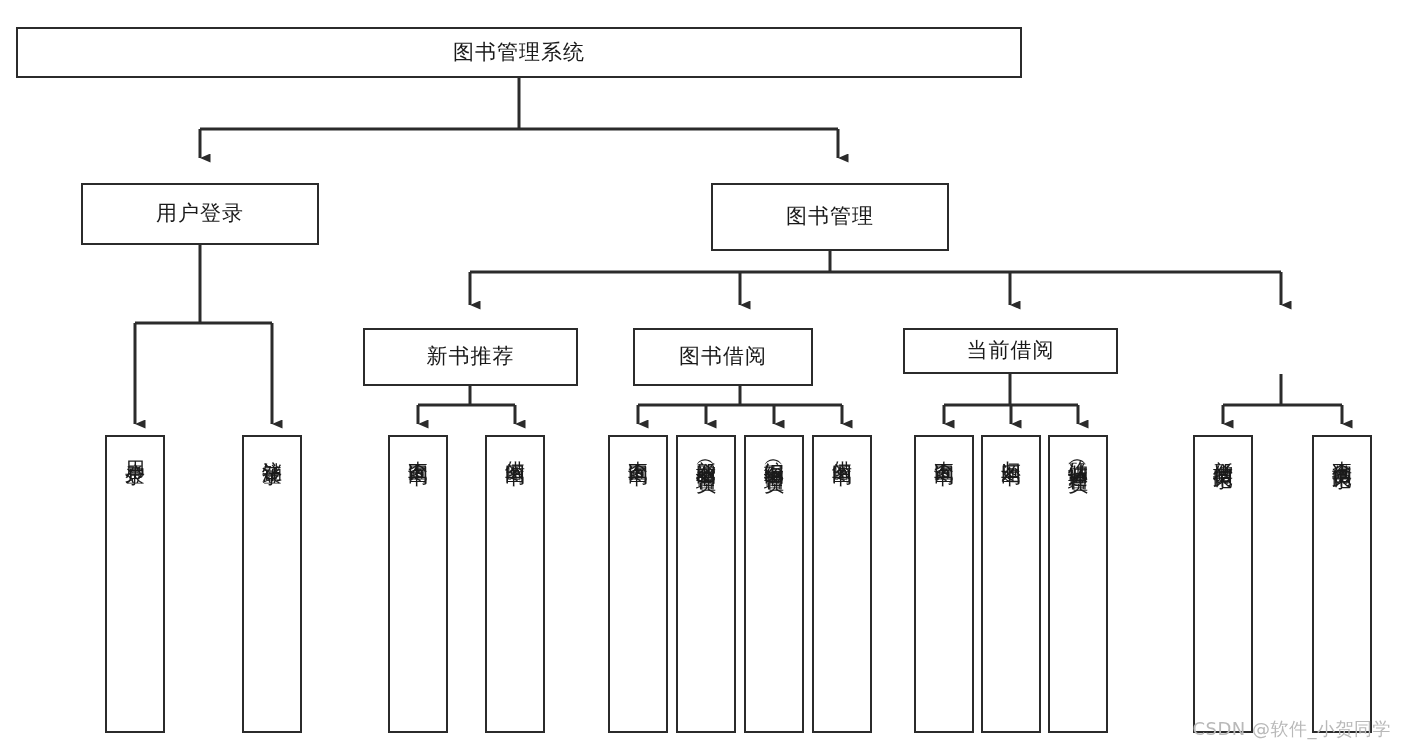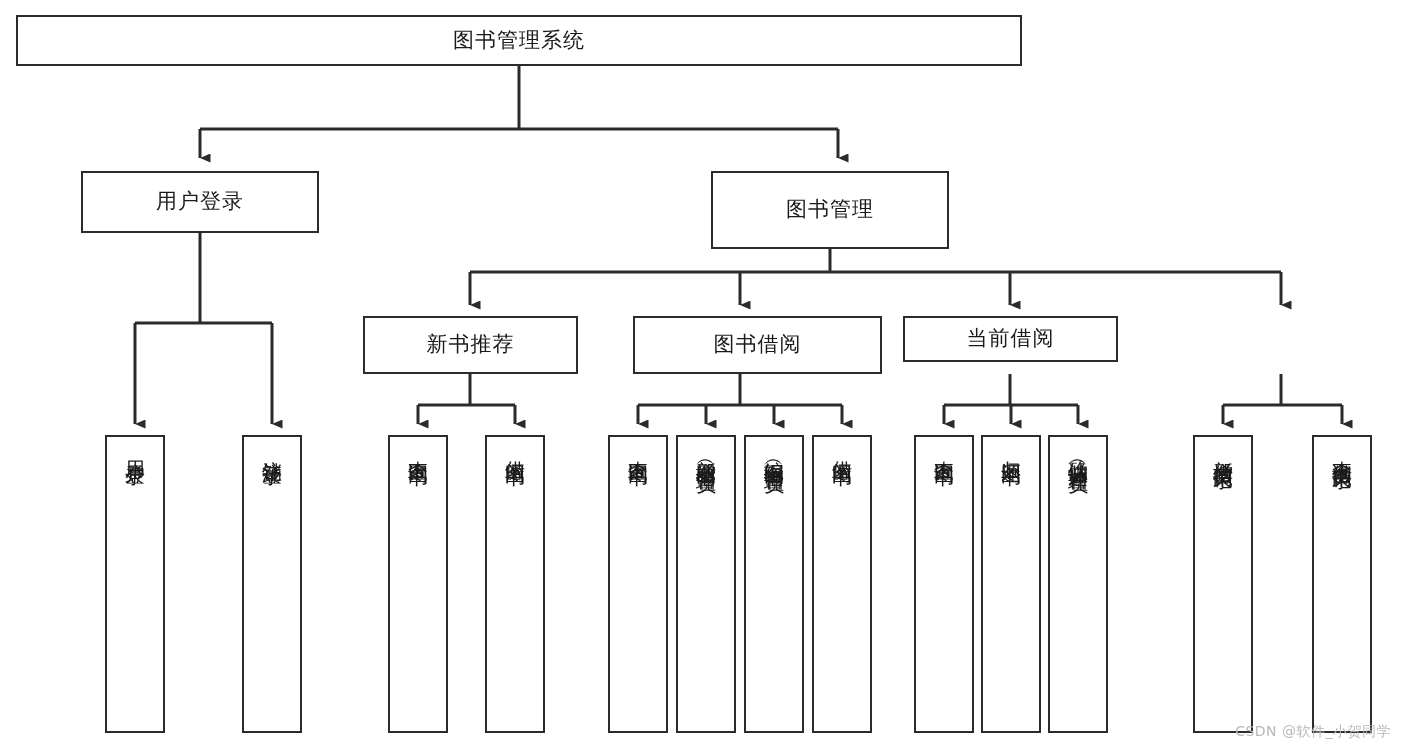--- a/index.html
+++ b/index.html
@@ -33,20 +33,21 @@
     background: #ffffff;
     display: flex;
     align-items: center;
     justify-content: center;
     color: #1a1a1a;
   }
   .node.horiz {
     font-size: 21px;
     letter-spacing: 1px;
     line-height: 1.2;
+    margin-top: 12px;
   }
   .node.root {
     font-size: 21px;
   }
   .node.vert {
     font-size: 20px;
     padding-top: 8px;
     align-items: flex-start;
   }
   .vlabel {
@@ -58,21 +59,21 @@
     display: block;
   }
   .hlabel {
     white-space: nowrap;
     display: block;
   }
   #watermark {
     position: absolute;
     right: 14px;
     bottom: 6px;
-    font-size: 14px;
+    font-size: 18px;
     color: #b9b9b9;
     letter-spacing: 0.5px;
     white-space: nowrap;
     font-family: "DejaVu Sans", "Liberation Sans", sans-serif;
   }
 </style>
 </head>
 <body>
 
 <div id="canvas">
@@ -127,28 +128,28 @@
     </g>
   </svg>
 
   <div class="node horiz root" style="left:16px; top:15px; width:1006px; height:51px;">
     <span class="hlabel">图书管理系统</span>
   </div>
 
   <div class="node horiz" style="left:81px; top:171px; width:238px; height:62px;">
     <span class="hlabel">用户登录</span>
   </div>
-  <div class="node horiz" style="left:711px; top:171px; width:238px; height:78px;">
+  <div class="node horiz" style="left:711px; top:171px; width:238px; height:68px;">
     <span class="hlabel">图书管理</span>
   </div>
 
   <div class="node horiz" style="left:363px; top:316px; width:215px; height:58px;">
     <span class="hlabel">新书推荐</span>
   </div>
-  <div class="node horiz" style="left:633px; top:316px; width:249px; height:58px;">
+  <div class="node horiz" style="left:633px; top:316px; width:180px; height:58px;">
     <span class="hlabel">图书借阅</span>
   </div>
   <div class="node horiz" style="left:903px; top:316px; width:215px; height:46px;">
     <span class="hlabel">当前借阅</span>
   </div>
 
   <div class="node vert" style="left:105px; top:435px; width:60px; height:298px;">
     <span class="vlabel">用户登录</span>
   </div>
   <div class="node vert" style="left:242px; top:435px; width:60px; height:298px;">

